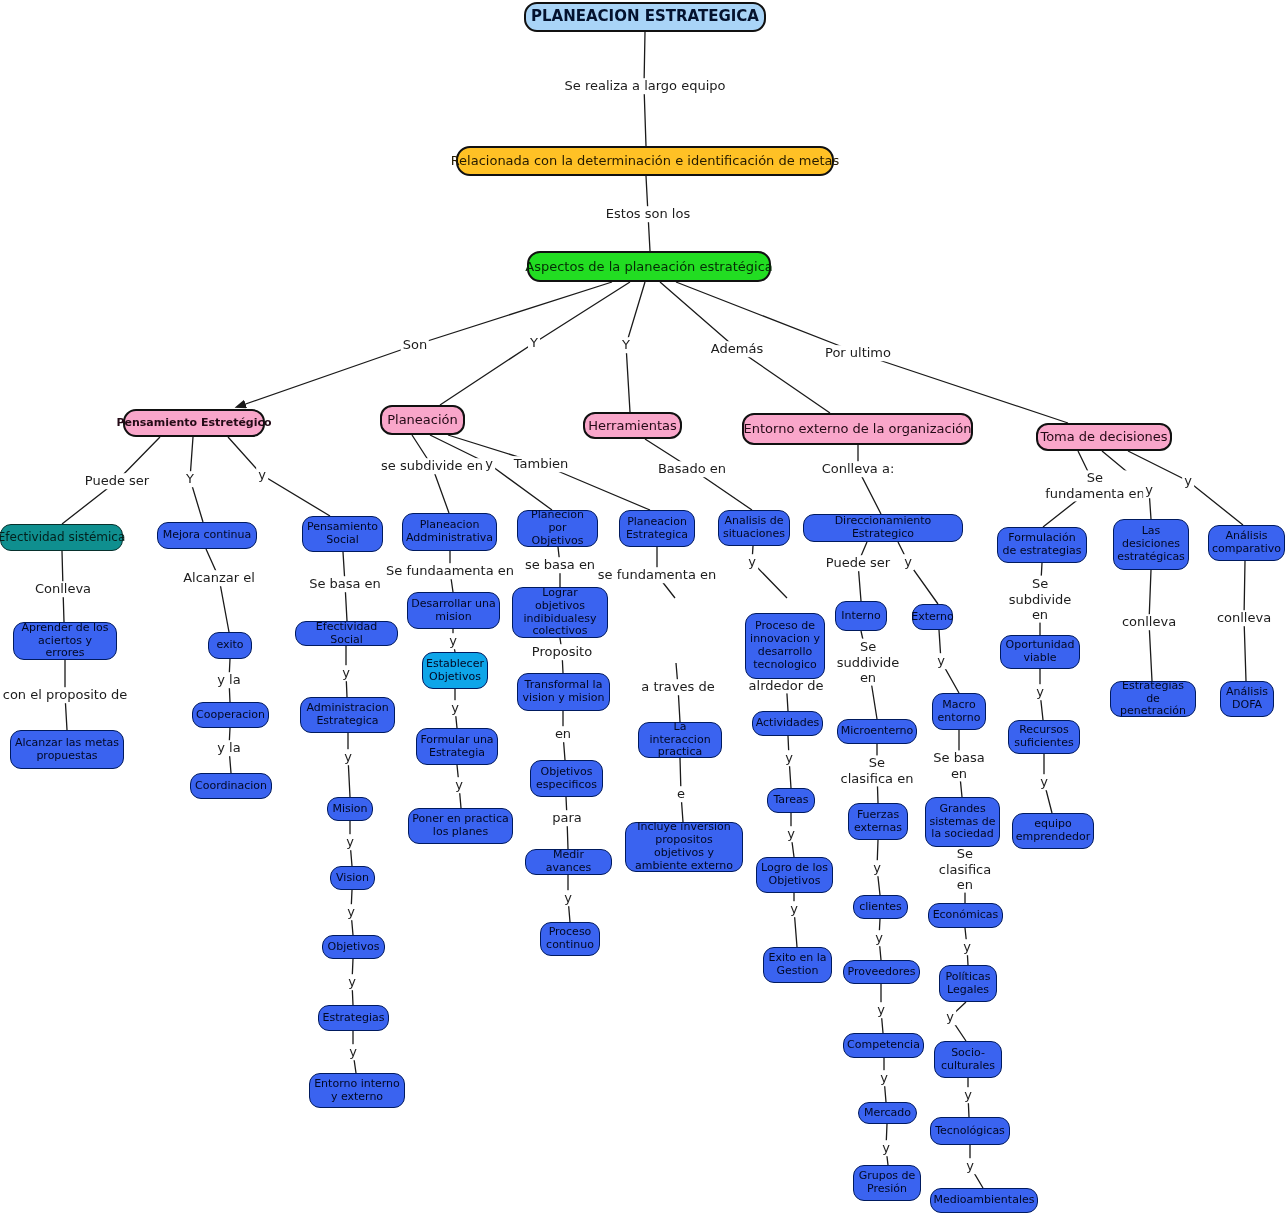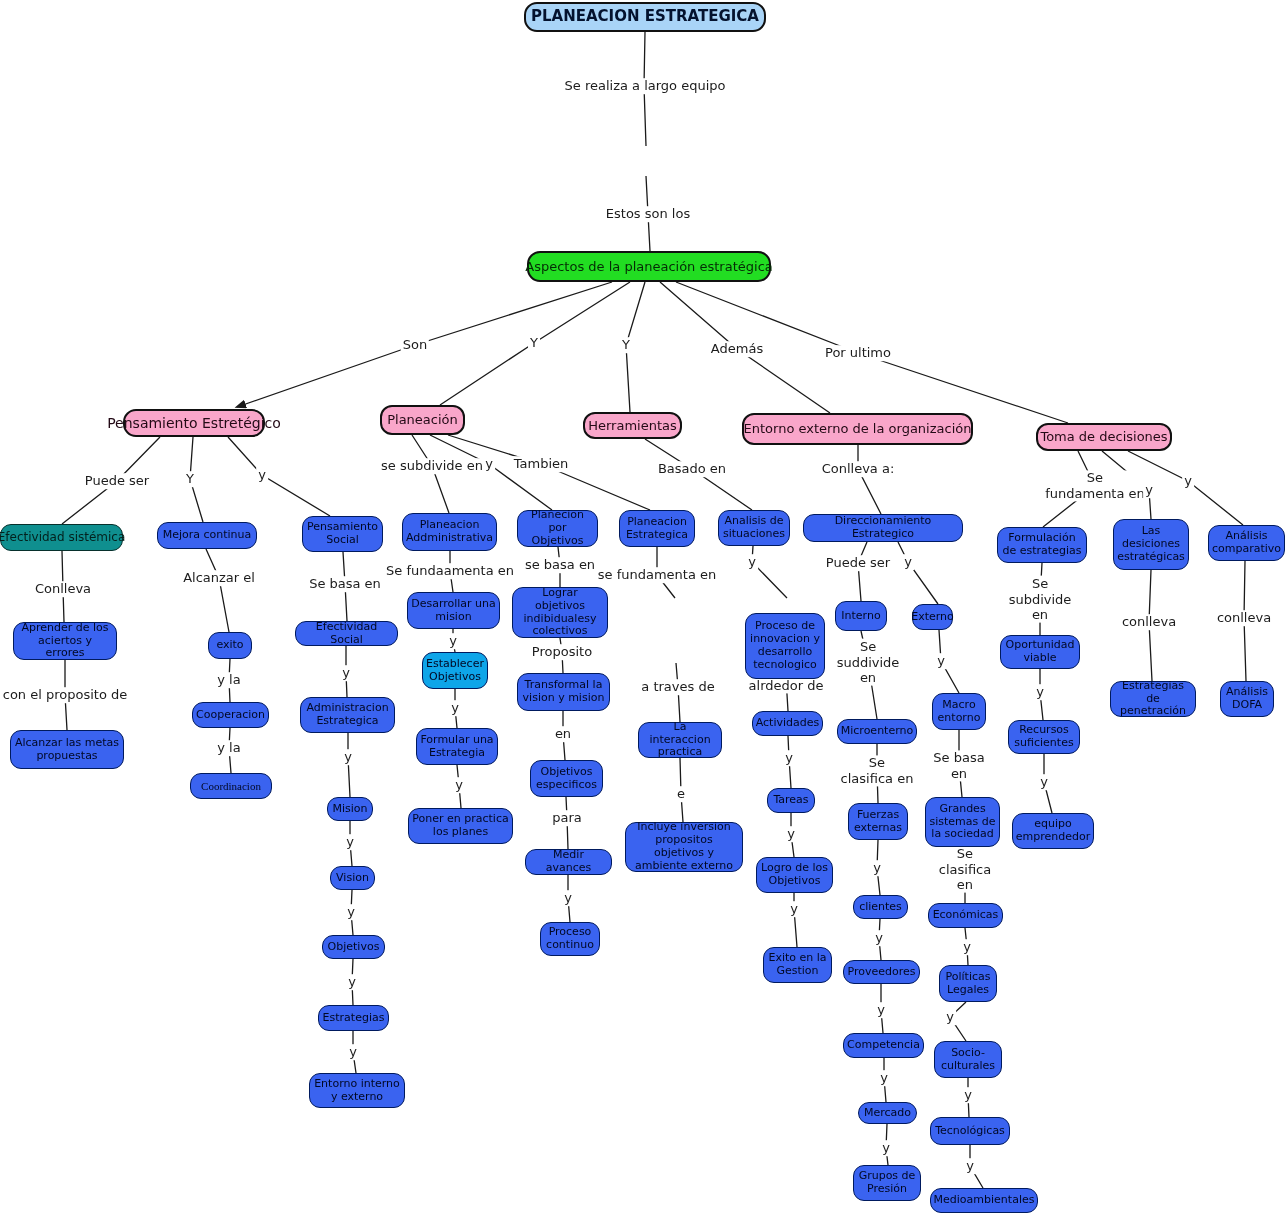--- a/index.html
+++ b/index.html
@@ -16,21 +16,21 @@
   .node {
     position:absolute; box-sizing:border-box; z-index:2;
     display:flex; align-items:center; justify-content:center;
     text-align:center; line-height:1.18; padding:1px 3px;
     border-radius:11px;
   }
   .s-root   { font-weight:bold; font-size:15px; white-space:nowrap; border-radius:13px; }
   .s-relation { font-size:13px; white-space:nowrap; border-radius:14px; }
   .s-aspect { font-size:13px; white-space:nowrap; border-radius:13px; }
   .s-branch { font-size:13px; white-space:nowrap; border-radius:12px; }
-  .s-branch_small { font-size:14px; white-space:nowrap; border-radius:13px; }
+  .s-branch_small { font-size:11px; white-space:nowrap; border-radius:13px;font-weight:bold; }
   .s-teal   { font-size:12px; white-space:nowrap; }
   .s-blue   { font-size:11px; }
 </style>
 </head>
 <body>
 
 <div id="canvas">
   <svg id="edges" width="1288" height="1215">
     <defs>
       <marker id="arrowhead" markerWidth="9" markerHeight="8" refX="7" refY="3.5" orient="auto">
@@ -178,20 +178,21 @@
     <div class="link-label" style="left: 351px; top: 912px;">y</div>
     <div class="link-label" style="left: 881px; top: 1010px;">y</div>
     <div class="link-label" style="left: 950px; top: 1017px;">y</div>
     <div class="link-label" style="left: 352px; top: 982px;">y</div>
     <div class="link-label" style="left: 884px; top: 1078px;">y</div>
     <div class="link-label" style="left: 968px; top: 1095px;">y</div>
     <div class="link-label" style="left: 353px; top: 1052px;">y</div>
     <div class="link-label" style="left: 886px; top: 1148px;">y</div>
     <div class="link-label" style="left: 970px; top: 1166px;">y</div>
     <div class="node s-root" style="left: 524px; top: 2px; width: 242px; height: 30px; background: rgb(169, 212, 247); border: 2.5px solid rgb(17, 17, 17); color: rgb(4, 18, 46);">PLANEACION ESTRATEGICA</div>
+    <div class="node s-relation" style="left: 456px; top: 146px; width: 378px; height: 30px; background: rgb(255, 193, 37); border: 2.5px solid rgb(17, 17, 17); color: rgb(36, 26, 0);">Relacionada con la determinación e identificación de metas</div>
     <div class="node s-aspect" style="left: 527px; top: 251px; width: 244px; height: 31px; background: rgb(34, 221, 34); border: 2px solid rgb(17, 17, 17); color: rgb(5, 44, 5);">Aspectos de la planeación estratégica</div>
     <div class="node s-branch_small" style="left: 123px; top: 409px; width: 142px; height: 28px; background: rgb(249, 166, 202); border: 2px solid rgb(17, 17, 17); color: rgb(35, 10, 22);">Pensamiento Estretégico</div>
     <div class="node s-branch" style="left: 380px; top: 405px; width: 85px; height: 30px; background: rgb(249, 166, 202); border: 2px solid rgb(17, 17, 17); color: rgb(35, 10, 22);">Planeación</div>
     <div class="node s-branch" style="left: 583px; top: 412px; width: 99px; height: 27px; background: rgb(249, 166, 202); border: 2px solid rgb(17, 17, 17); color: rgb(35, 10, 22);">Herramientas</div>
     <div class="node s-branch" style="left: 742px; top: 413px; width: 231px; height: 32px; background: rgb(249, 166, 202); border: 2px solid rgb(17, 17, 17); color: rgb(35, 10, 22);">Entorno externo de la organización</div>
     <div class="node s-branch" style="left: 1036px; top: 423px; width: 136px; height: 28px; background: rgb(249, 166, 202); border: 2px solid rgb(17, 17, 17); color: rgb(35, 10, 22);">Toma de decisiones</div>
     <div class="node s-teal" style="left: 0px; top: 524px; width: 123px; height: 27px; background: rgb(15, 143, 143); border: 1.8px solid rgb(7, 48, 44); color: rgb(3, 33, 29);">Efectividad sistémica</div>
     <div class="node s-blue" style="left: 157px; top: 522px; width: 100px; height: 27px; background: rgb(58, 99, 240); border: 1.7px solid rgb(0, 26, 94); color: rgb(1, 8, 36);">Mejora continua</div>
     <div class="node s-blue" style="left: 302px; top: 516px; width: 81px; height: 36px; background: rgb(58, 99, 240); border: 1.7px solid rgb(0, 26, 94); color: rgb(1, 8, 36);">Pensamiento Social</div>
     <div class="node s-blue" style="left: 402px; top: 513px; width: 95px; height: 38px; background: rgb(58, 99, 240); border: 1.7px solid rgb(0, 26, 94); color: rgb(1, 8, 36);">Planeacion Addministrativa</div>
@@ -217,21 +218,21 @@
     <div class="node s-blue" style="left: 192px; top: 702px; width: 77px; height: 26px; background: rgb(58, 99, 240); border: 1.7px solid rgb(0, 26, 94); color: rgb(1, 8, 36);">Cooperacion</div>
     <div class="node s-blue" style="left: 300px; top: 697px; width: 95px; height: 36px; background: rgb(58, 99, 240); border: 1.7px solid rgb(0, 26, 94); color: rgb(1, 8, 36);">Administracion Estrategica</div>
     <div class="node s-blue" style="left: 422px; top: 652px; width: 66px; height: 37px; background: #0ea5e9; border: 1.7px solid rgb(0, 26, 94); color: rgb(1, 8, 36);">Establecer Objetivos</div>
     <div class="node s-blue" style="left: 517px; top: 673px; width: 93px; height: 38px; background: rgb(58, 99, 240); border: 1.7px solid rgb(0, 26, 94); color: rgb(1, 8, 36);">Transformal la vision y mision</div>
     <div class="node s-blue" style="left: 638px; top: 722px; width: 84px; height: 36px; background: rgb(58, 99, 240); border: 1.7px solid rgb(0, 26, 94); color: rgb(1, 8, 36);">La interaccion practica</div>
     <div class="node s-blue" style="left: 752px; top: 711px; width: 71px; height: 25px; background: rgb(58, 99, 240); border: 1.7px solid rgb(0, 26, 94); color: rgb(1, 8, 36);">Actividades</div>
     <div class="node s-blue" style="left: 837px; top: 719px; width: 80px; height: 25px; background: rgb(58, 99, 240); border: 1.7px solid rgb(0, 26, 94); color: rgb(1, 8, 36);">Microenterno</div>
     <div class="node s-blue" style="left: 932px; top: 693px; width: 54px; height: 37px; background: rgb(58, 99, 240); border: 1.7px solid rgb(0, 26, 94); color: rgb(1, 8, 36);">Macro entorno</div>
     <div class="node s-blue" style="left: 1008px; top: 720px; width: 72px; height: 34px; background: rgb(58, 99, 240); border: 1.7px solid rgb(0, 26, 94); color: rgb(1, 8, 36);">Recursos suficientes</div>
     <div class="node s-blue" style="left: 1012px; top: 813px; width: 82px; height: 36px; background: rgb(58, 99, 240); border: 1.7px solid rgb(0, 26, 94); color: rgb(1, 8, 36);">equipo emprendedor</div>
-    <div class="node s-blue" style="left: 190px; top: 773px; width: 82px; height: 26px; background: rgb(58, 99, 240); border: 1.7px solid rgb(0, 26, 94); color: rgb(1, 8, 36); font-family: Liberation Serif, serif;">Coordinacion</div>
+    <div class="node s-blue" style="left: 190px; top: 773px; width: 82px; height: 26px; background: rgb(58, 99, 240); border: 1.7px solid rgb(0, 26, 94); color: rgb(1, 8, 36);">Coordinacion</div>
     <div class="node s-blue" style="left: 327px; top: 797px; width: 46px; height: 24px; background: rgb(58, 99, 240); border: 1.7px solid rgb(0, 26, 94); color: rgb(1, 8, 36);">Mision</div>
     <div class="node s-blue" style="left: 416px; top: 728px; width: 82px; height: 37px; background: rgb(58, 99, 240); border: 1.7px solid rgb(0, 26, 94); color: rgb(1, 8, 36);">Formular una Estrategia</div>
     <div class="node s-blue" style="left: 530px; top: 760px; width: 73px; height: 37px; background: rgb(58, 99, 240); border: 1.7px solid rgb(0, 26, 94); color: rgb(1, 8, 36);">Objetivos especificos</div>
     <div class="node s-blue" style="left: 408px; top: 808px; width: 105px; height: 36px; background: rgb(58, 99, 240); border: 1.7px solid rgb(0, 26, 94); color: rgb(1, 8, 36);">Poner en practica los planes</div>
     <div class="node s-blue" style="left: 525px; top: 849px; width: 87px; height: 26px; background: rgb(58, 99, 240); border: 1.7px solid rgb(0, 26, 94); color: rgb(1, 8, 36);">Medir avances</div>
     <div class="node s-blue" style="left: 540px; top: 922px; width: 60px; height: 34px; background: rgb(58, 99, 240); border: 1.7px solid rgb(0, 26, 94); color: rgb(1, 8, 36);">Proceso continuo</div>
     <div class="node s-blue" style="left: 625px; top: 822px; width: 118px; height: 50px; background: rgb(58, 99, 240); border: 1.7px solid rgb(0, 26, 94); color: rgb(1, 8, 36);">Incluye inversion propositos objetivos y ambiente externo</div>
     <div class="node s-blue" style="left: 767px; top: 788px; width: 48px; height: 25px; background: rgb(58, 99, 240); border: 1.7px solid rgb(0, 26, 94); color: rgb(1, 8, 36);">Tareas</div>
     <div class="node s-blue" style="left: 756px; top: 857px; width: 77px; height: 36px; background: rgb(58, 99, 240); border: 1.7px solid rgb(0, 26, 94); color: rgb(1, 8, 36);">Logro de los Objetivos</div>
     <div class="node s-blue" style="left: 763px; top: 947px; width: 69px; height: 36px; background: rgb(58, 99, 240); border: 1.7px solid rgb(0, 26, 94); color: rgb(1, 8, 36);">Exito en la Gestion</div>

